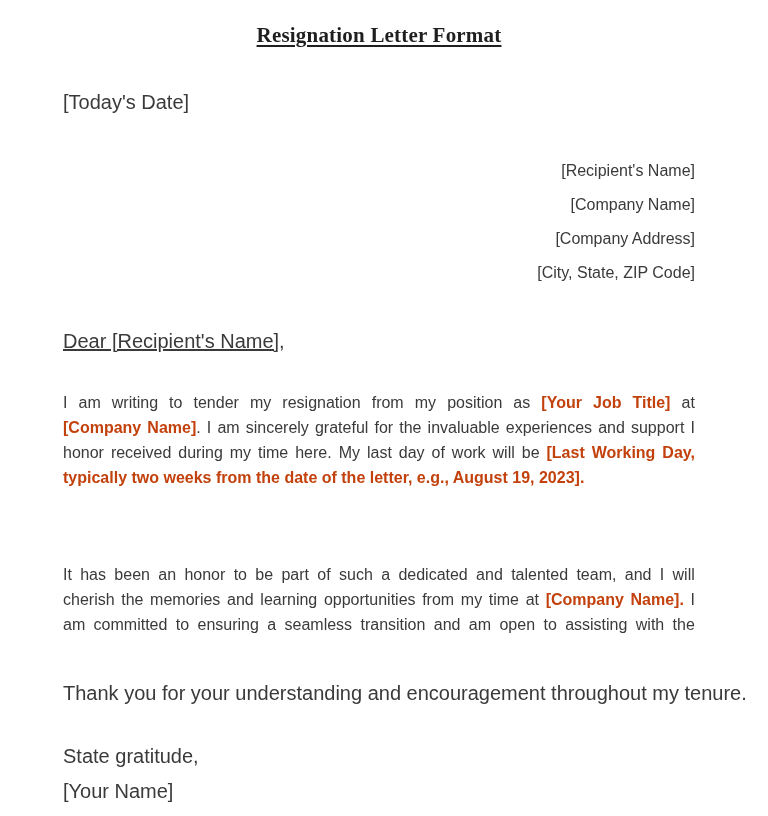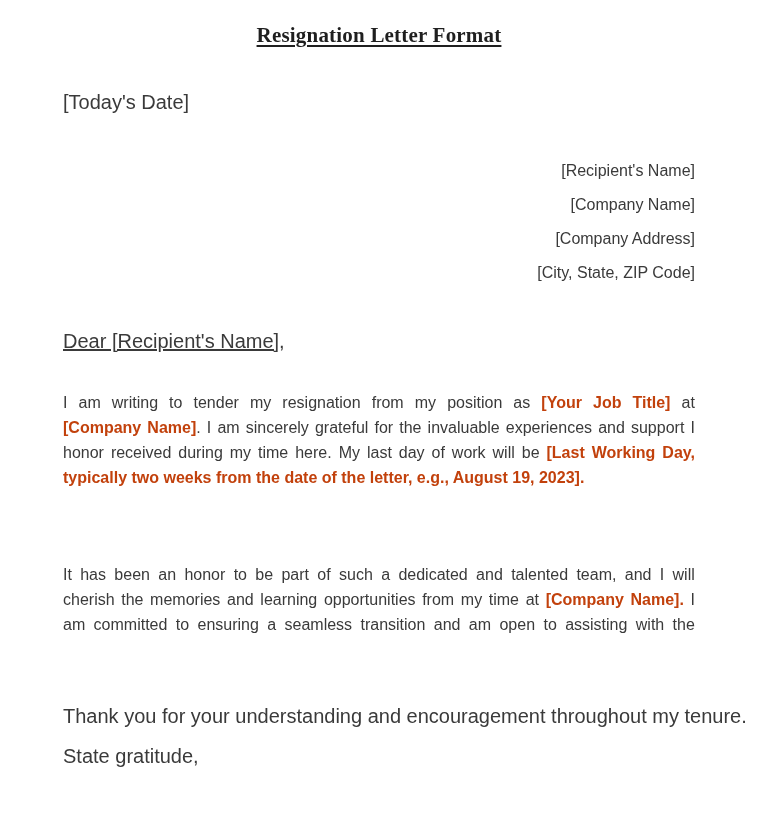--- a/index.html
+++ b/index.html
@@ -40,21 +40,21 @@
   }
   .single-line {
     font-size: 20px;
     line-height: 20px;
     white-space: pre;
   }
   .date-line       { top: 92px;  }
   .address-block   { top: 154px; }
   .address-block .address-line { height: 34px; line-height: 34px; font-size: 16px; text-align: right; }
   .salutation-line { top: 331px; text-decoration: underline; }
-  .closing-line    { top: 706px; text-align: center; }
+  .closing-line    { top: 683px; text-align: center; }
   .signoff-line    { top: 746px; }
   .signature-line  { top: 781px; }
   .paragraphs      { top: 390px; }
   .paragraph + .paragraph { margin-top: 72px; }
   .line {
     height: 25px;
     line-height: 25px;
     font-size: 16px;
   }
   .line.justify {
@@ -187,14 +187,15 @@
           <span class="w"><span>with</span></span>
           <span class="w"><span>the</span></span>
         </div>
       </div>
     </div>
 
   <div class="abs single-line closing-line">Thank you for your understanding and encouragement throughout my tenure.</div>
 
   <div class="abs single-line signoff-line">State gratitude,</div>
 
+  <div class="abs single-line signature-line">[Your Name]</div>
 
 </div>
 
 </body></html>

